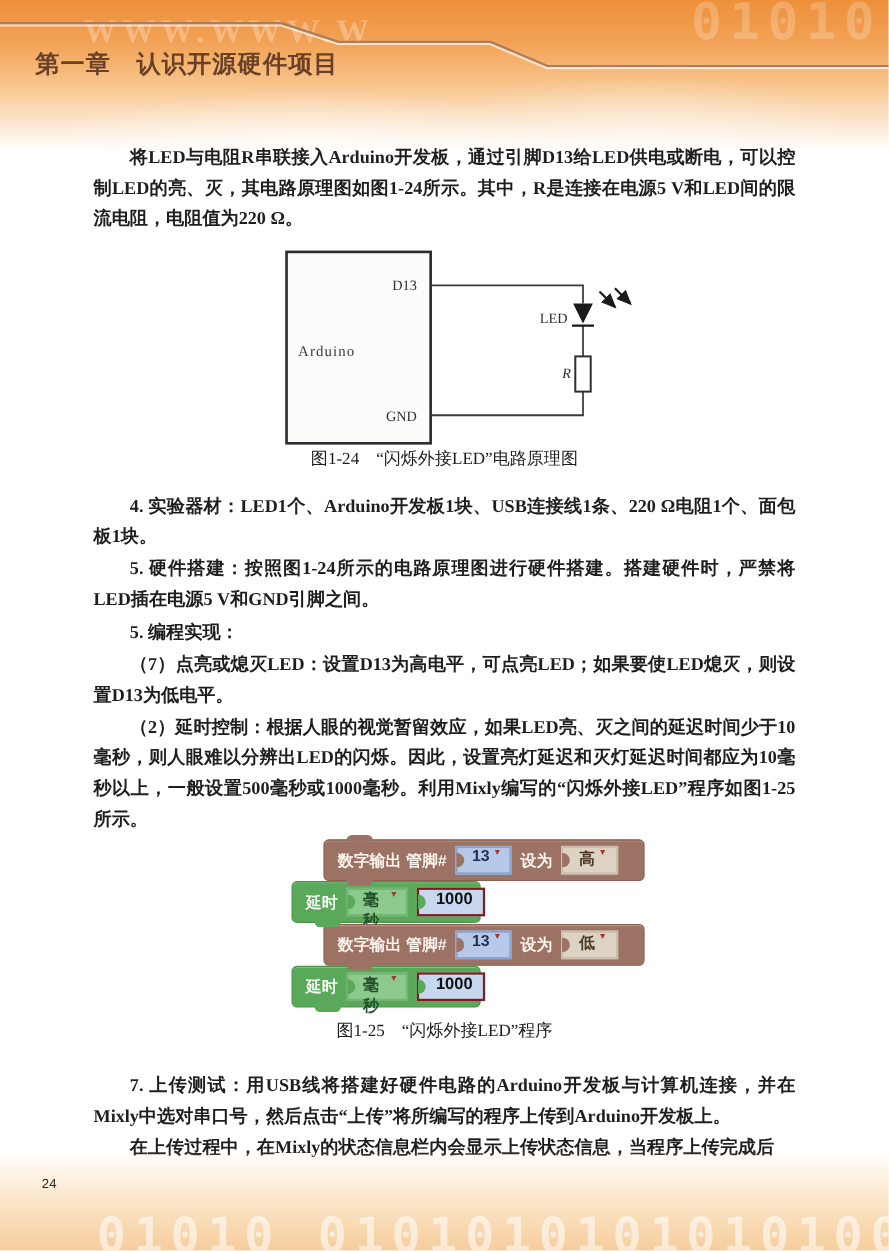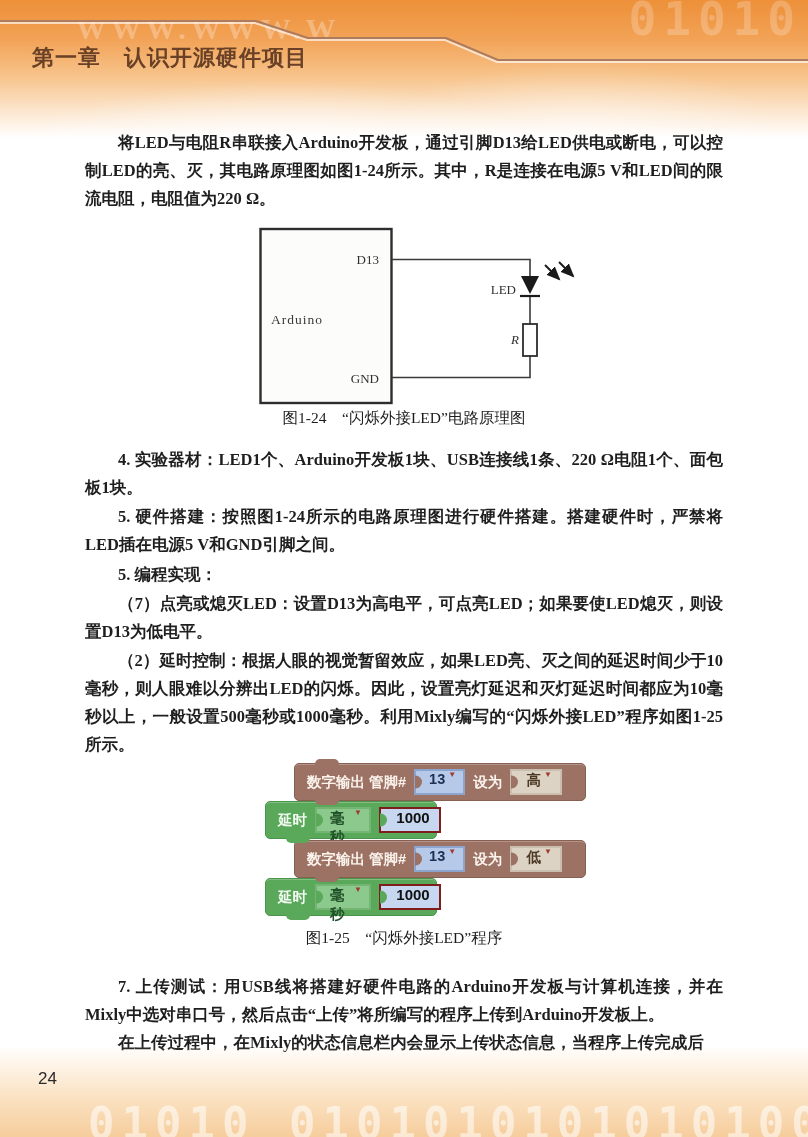--- a/index.html
+++ b/index.html
@@ -104,21 +104,21 @@
     background:linear-gradient(180deg, rgba(252,232,208,0) 0%, #fbe3c4 55%, #f6cd9c 100%);
   }
   .binary-bottom {
     position:absolute; left:88px; bottom:-12px; font-family:"DejaVu Sans Mono",monospace;
     font-size:44px; font-weight:bold; color:rgba(255,255,255,0.55);
     letter-spacing:7px; white-space:nowrap;
   }
   .page-num {
     position:absolute; left:38px; top:1069px;
     font-family:"Liberation Sans","DejaVu Sans",sans-serif;
-    font-size:17px; color:#2a2a2a;
+    font-size:12px; color:#2a2a2a;
   }
 </style>
 </head>
 <body>
 
 <div class="page">
 
   <div class="header-band">
     <div class="binary-top-1">01010</div>
     <div class="watermark-www">WWW.WWW.W</div>

